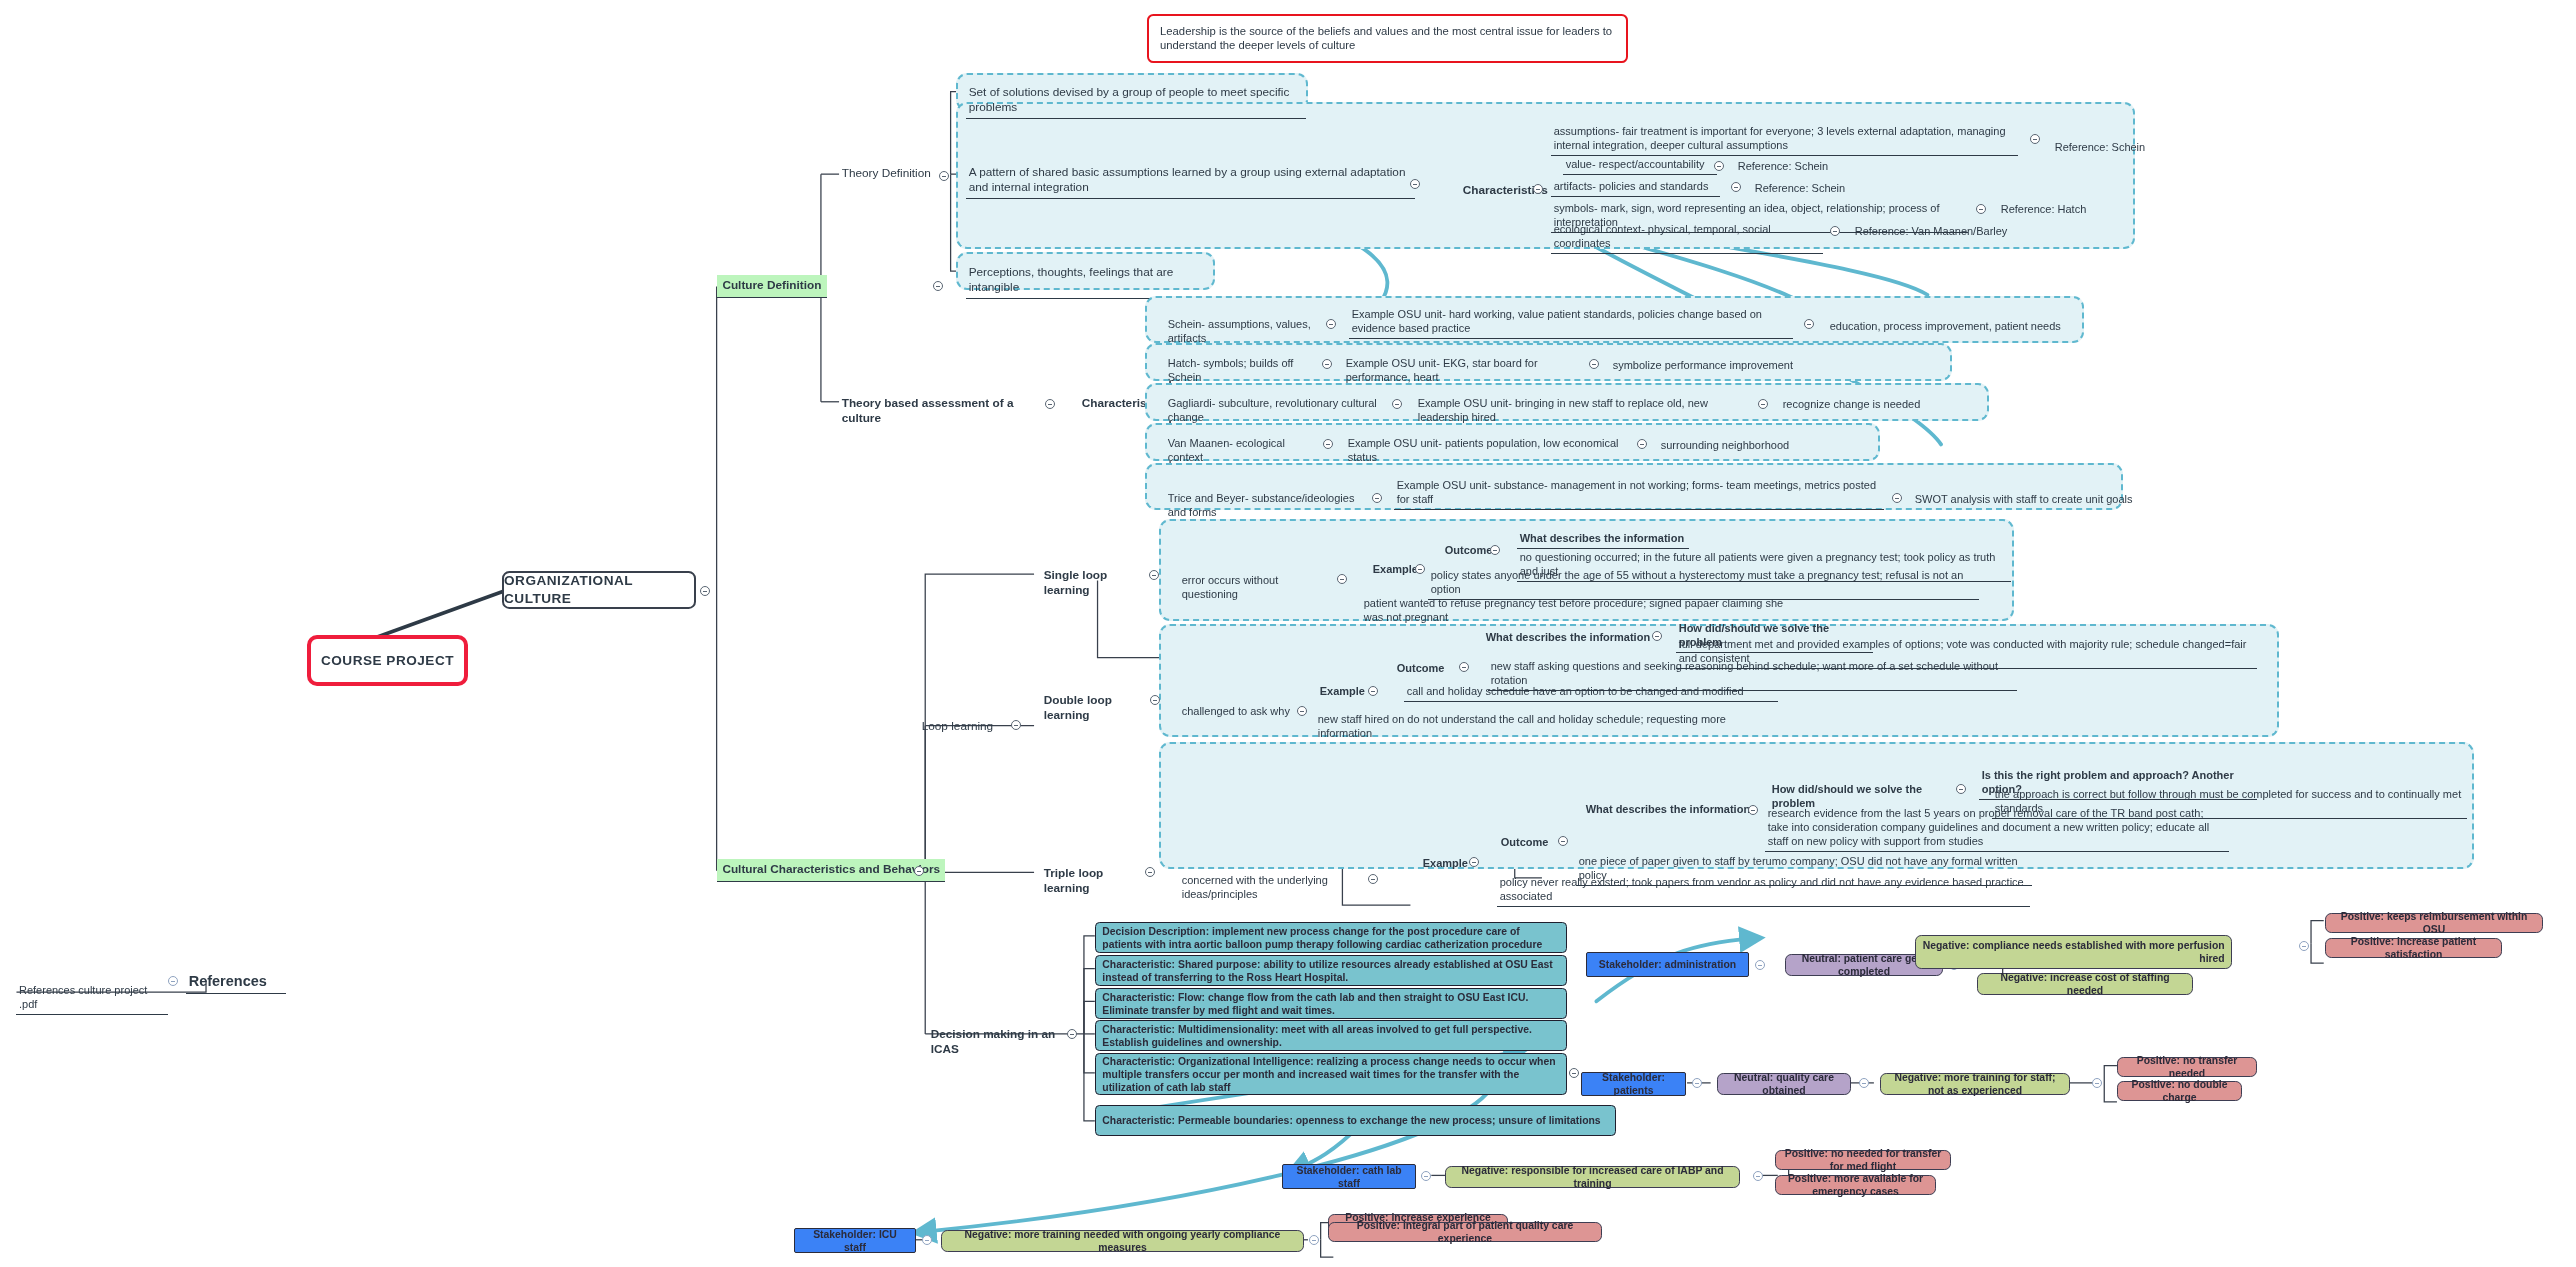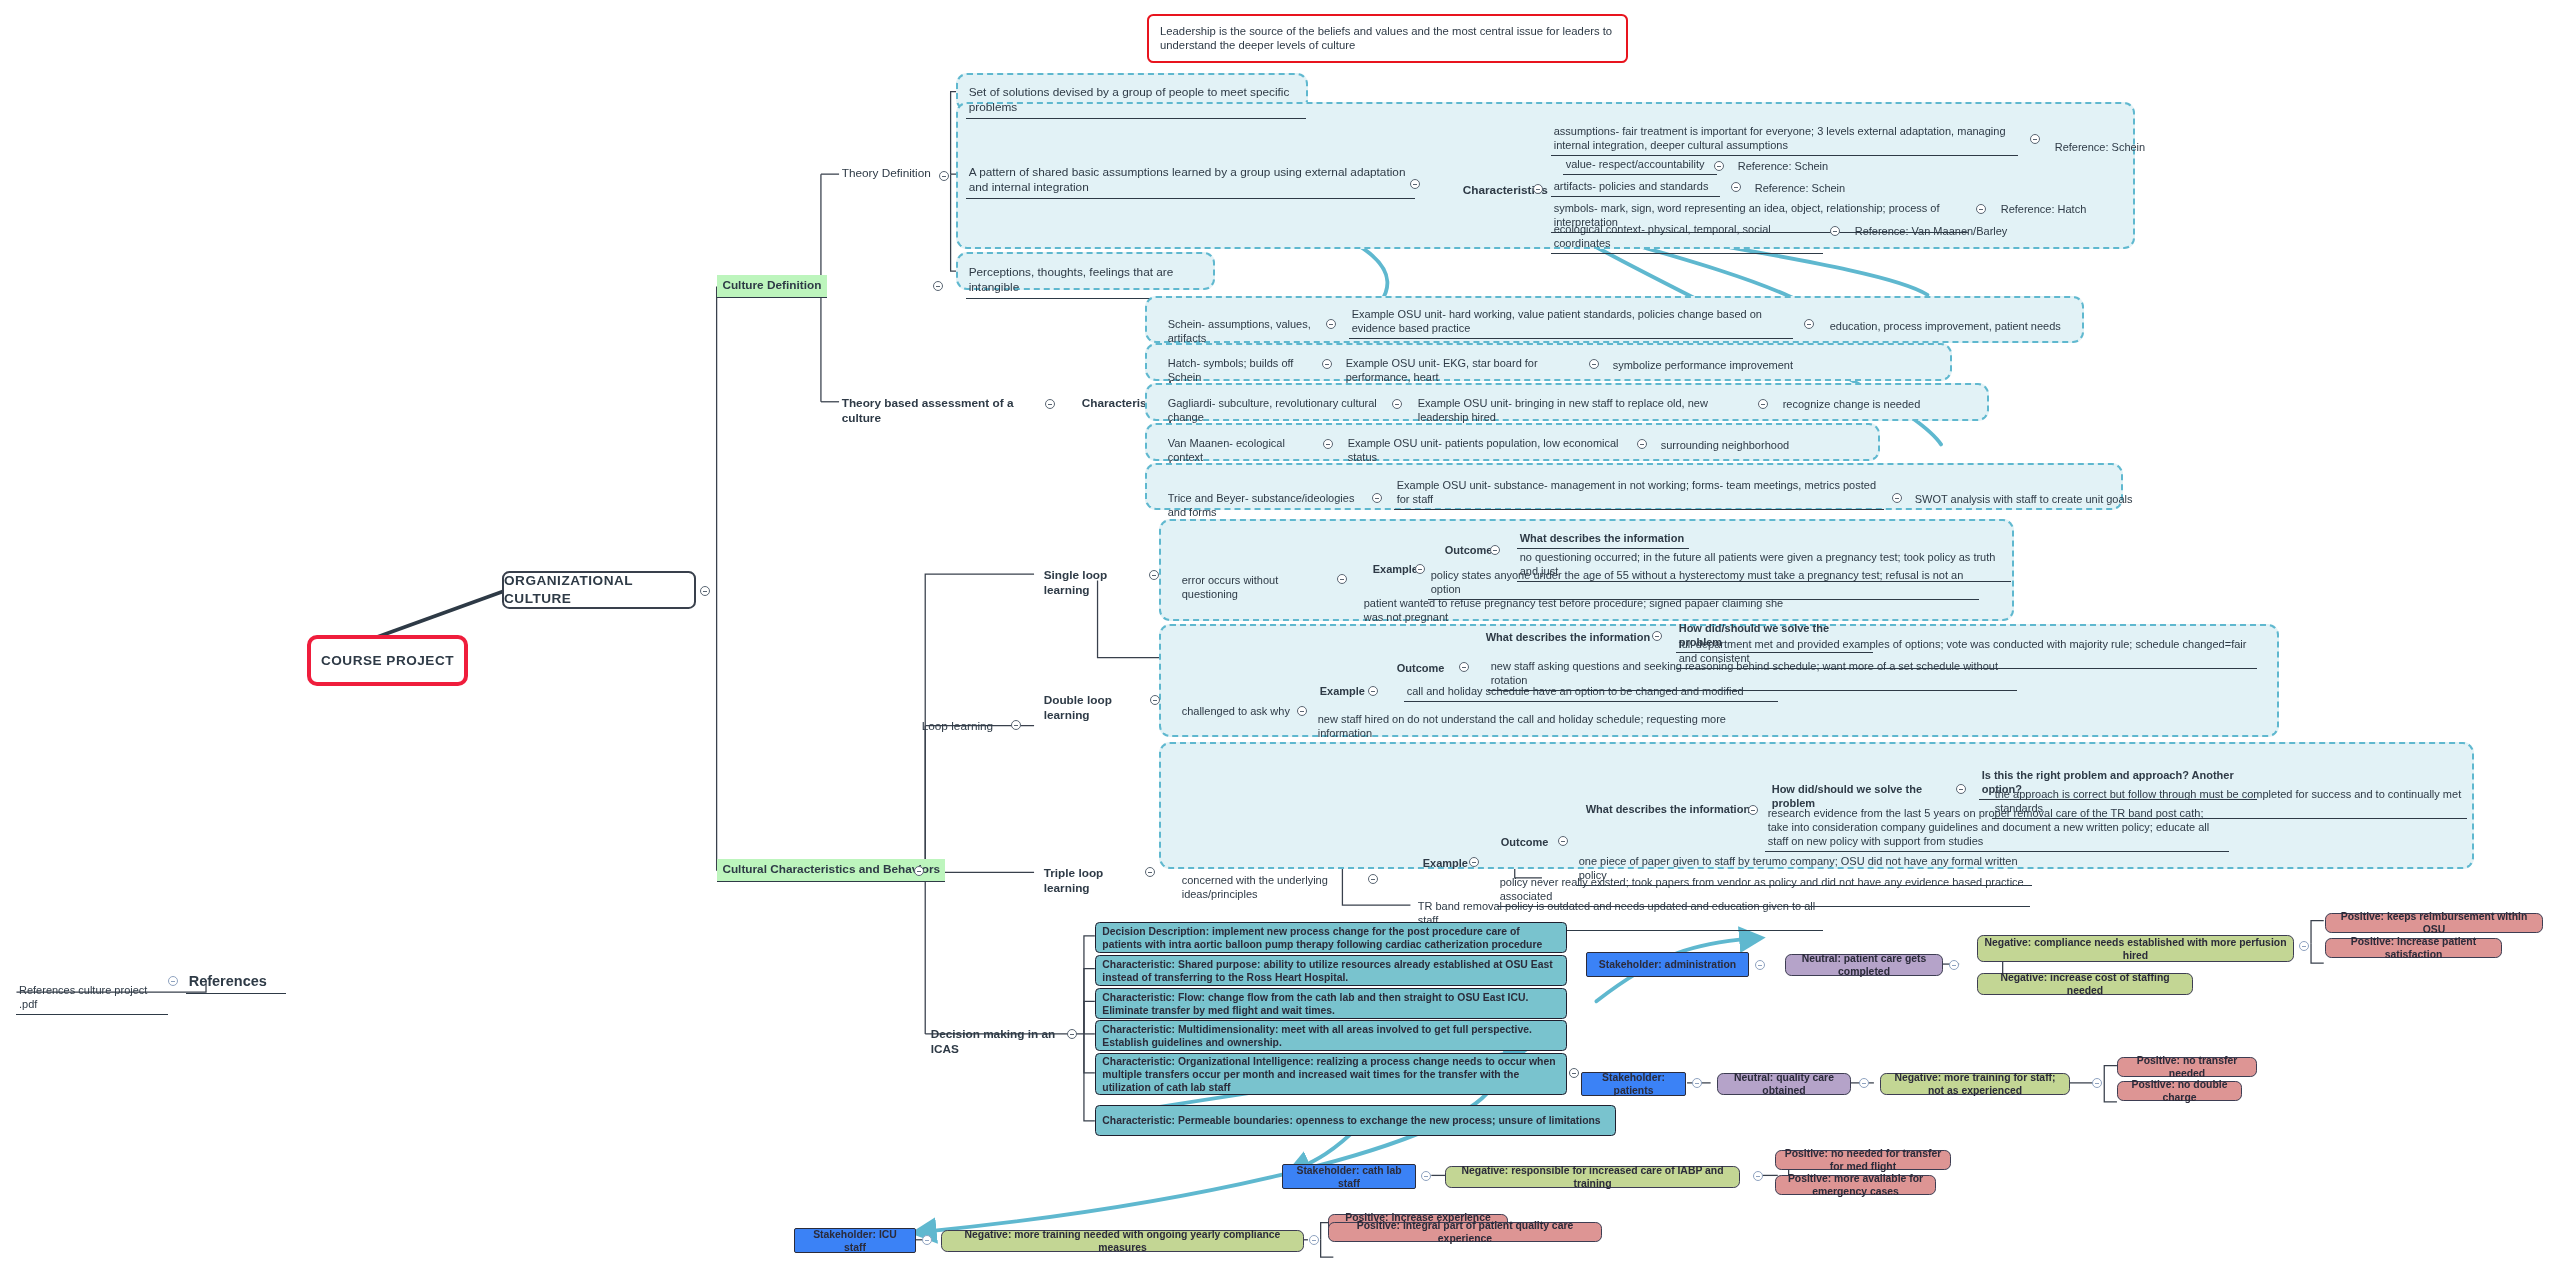--- a/index.html
+++ b/index.html
@@ -375,38 +375,37 @@
   <div class="toggle" style="left:1748px; top:805px;"></div>
 
   <div class="node topic small bold" style="left:1769px; top:780px; width:189px; border-bottom:none;">How did/should we solve the problem</div>
   <div class="toggle" style="left:1956px; top:784px;"></div>
 
   <div class="node topic small bold" style="left:1979px; top:766px; width:278px;">Is this the right problem and approach? Another option?</div>
   <div class="node topic small" style="left:1992px; top:785px; width:475px;">the approach is correct but follow through must be completed for success and to continually met standards</div>
   <div class="node topic small" style="left:1765px; top:804px; width:464px;">research evidence from the last 5 years on proper removal care of the TR band post cath; take into consideration company guidelines and document a new written policy; educate all staff on new policy with support from studies</div>
   <div class="node topic small" style="left:1576px; top:852px; width:456px;">one piece of paper given to staff by terumo company; OSU did not have any formal written policy</div>
   <div class="node topic small" style="left:1497px; top:873px; width:533px;">policy never really existed; took papers from vendor as policy and did not have any evidence based practice associated</div>
-  <div class="node topic small" style="left:1415px; top:897px; width:408px;">TR band removal policy is outdated and needs updated and education given to all staff</div>
 
   <div class="node topic bold" style="left:928px; top:1025px; width:138px; border-bottom:none;">Decision making in an ICAS</div>
   <div class="toggle" style="left:1067px; top:1029px;"></div>
 
   <div class="pill teal" style="left:1095px; top:922px; width:472px; height:31px;">Decision Description: implement new process change for the post procedure care of patients with intra aortic balloon pump therapy following cardiac catherization procedure</div>
   <div class="pill teal" style="left:1095px; top:955px; width:472px; height:31px;">Characteristic: Shared purpose: ability to utilize resources already established at OSU East instead of transferring to the Ross Heart Hospital.</div>
   <div class="pill teal" style="left:1095px; top:988px; width:472px; height:31px;">Characteristic: Flow: change flow from the cath lab and then straight to OSU East ICU.  Eliminate transfer by med flight and wait times.</div>
   <div class="pill teal" style="left:1095px; top:1020px; width:472px; height:31px;">Characteristic: Multidimensionality: meet with all areas involved to get full perspective.  Establish guidelines and ownership.</div>
   <div class="pill teal" style="left:1095px; top:1053px; width:472px; height:42px;">Characteristic: Organizational Intelligence: realizing a process change needs to occur when multiple transfers occur per month and increased wait times for the transfer with the utilization of cath lab staff</div>
   <div class="toggle" style="left:1569px; top:1068px;"></div>
   <div class="pill teal" style="left:1095px; top:1105px; width:521px; height:31px;">Characteristic: Permeable boundaries: openness to exchange the new process; unsure of limitations</div>
 
   <div class="pill orange" style="left:1586px; top:952px; width:163px; height:25.4px;">Stakeholder: administration</div>
   <div class="toggle lt" style="left:1755px; top:960px;"></div>
   <div class="pill purple" style="left:1785px; top:954px; width:158px; height:22px;">Neutral: patient care gets completed</div>
   <div class="toggle lt" style="left:1949px; top:960px;"></div>
-  <div class="pill green" style="left:1977px; top:935px; width:317px; height:27px;">Negative: compliance needs established with more perfusion hired</div>
+  <div class="pill green" style="left:1915px; top:935px; width:317px; height:34px;text-align:right;">Negative: compliance needs established with more perfusion hired</div>
   <div class="toggle lt" style="left:2299px; top:941px;"></div>
   <div class="pill green" style="left:1977px; top:973px; width:216px; height:22px;">Negative: increase cost of staffing needed</div>
   <div class="pill red" style="left:2325px; top:913px; width:218px; height:20px;">Positive: keeps reimbursement within OSU</div>
   <div class="pill red" style="left:2325px; top:938px; width:177px; height:20px;">Positive: increase patient satisfaction</div>
 
   <div class="pill orange" style="left:1581px; top:1072px; width:105px; height:23.6px;">Stakeholder: patients</div>
   <div class="toggle lt" style="left:1692px; top:1078px;"></div>
   <div class="pill purple" style="left:1717px; top:1073px; width:134px; height:22px;">Neutral: quality care obtained</div>
   <div class="toggle lt" style="left:1859px; top:1078px;"></div>
   <div class="pill green" style="left:1880px; top:1073px; width:190px; height:22px;">Negative: more training for staff; not as experienced</div>

